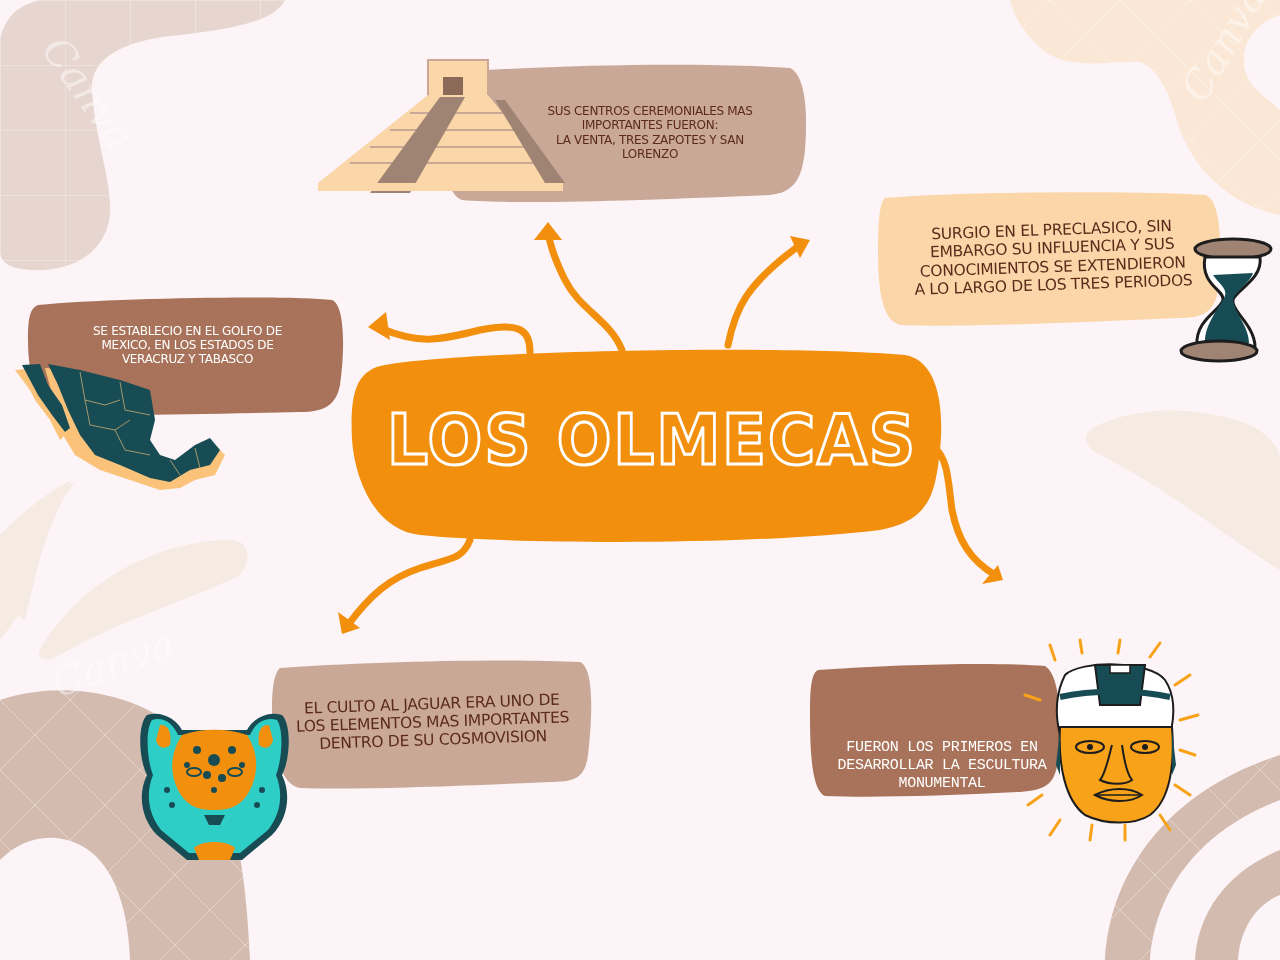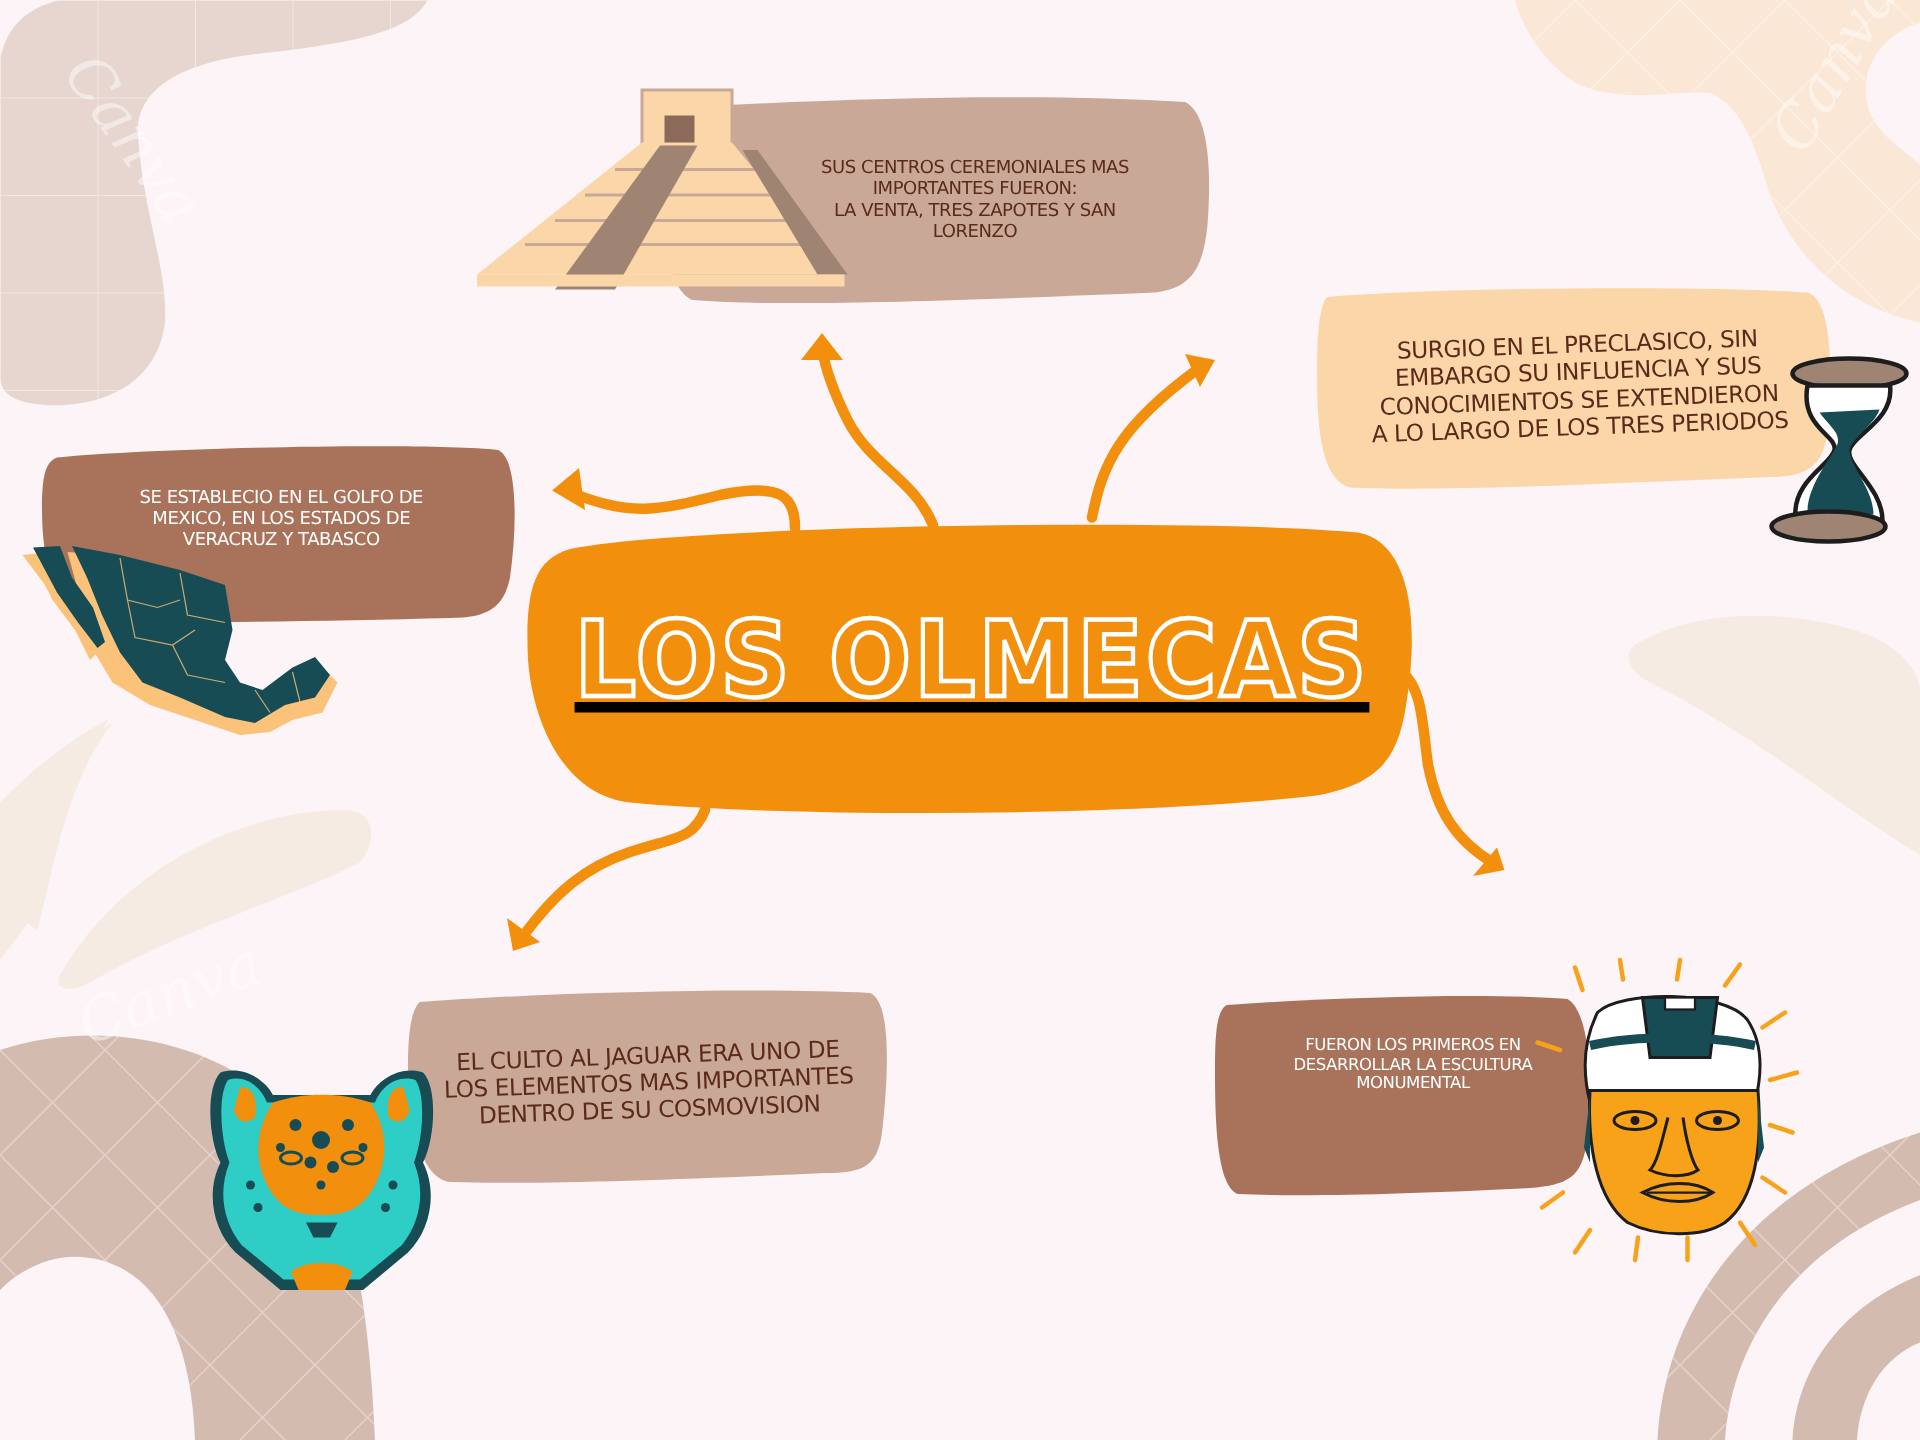--- a/index.html
+++ b/index.html
@@ -3,21 +3,21 @@
   <meta charset="utf-8">
   <style>
     html, body { margin:0; padding:0; }
     body { width:1280px; height:960px; overflow:hidden; background:#fcf4f6; position:relative; font-family:"DejaVu Sans Condensed","DejaVu Sans", sans-serif; }
     .canvas { position:absolute; left:0; top:0; width:1280px; height:960px; }
     svg.layer { position:absolute; left:0; top:0; }
     .box { position:absolute; display:flex; align-items:center; justify-content:center; text-align:center; text-transform:uppercase; line-height:1.18; font-family:"DejaVu Sans","Liberation Sans", sans-serif; letter-spacing:-0.3px; }
     .box span { display:block; white-space:pre-line; }
     .t-dark { color:#5b2a1b; }
     .t-light { color:#ffffff; }
-    .title { position:absolute; left:355px; top:345px; width:585px; height:190px; display:flex; align-items:center; justify-content:center;text-decoration:underline; }
+    .title { position:absolute; left:355px; top:345px; width:585px; height:190px; display:flex; align-items:center; justify-content:flex-end; }
     .title span { font-family:"DejaVu Sans", sans-serif; font-size:70px; font-weight:bold; color:#f28f0c; -webkit-text-stroke:3px #ffffff; letter-spacing:2px; transform:scaleX(0.92); }
     .wm { position:absolute; font-family:"DejaVu Serif", serif; font-style:italic; color:rgba(255,255,255,0.45); pointer-events:none; }
   </style>
 </head>
 <body>
 
 <div class="canvas">
 
   <svg class="layer" width="1280" height="960" viewBox="0 0 1280 960">
     <defs>
@@ -105,21 +105,21 @@
   <div class="box t-light" style="left:45px;top:305px;width:285px;height:80px;font-size:12px;">
     <span>SE ESTABLECIO EN EL GOLFO DE
 MEXICO, EN LOS ESTADOS DE
 VERACRUZ Y TABASCO</span>
   </div>
   <div class="box t-dark" style="left:285px;top:672px;width:295px;height:100px;font-size:15.5px;transform:rotate(-2deg);">
     <span>EL CULTO AL JAGUAR ERA UNO DE
 LOS ELEMENTOS MAS IMPORTANTES
 DENTRO DE SU COSMOVISION</span>
   </div>
-  <div class="box t-light" style="left:822px;top:660px;width:240px;height:100px;font-size:11px;">
+  <div class="box t-light" style="left:822px;top:716px;width:240px;height:100px;font-size:15px;font-family:Liberation Mono, monospace;">
     <span>FUERON LOS PRIMEROS EN
 DESARROLLAR LA ESCULTURA
 MONUMENTAL</span>
   </div>
 
   <svg class="layer" style="left:310px;top:55px;" width="260" height="145" viewBox="0 0 260 145">
     <rect x="118" y="5" width="60" height="42" fill="#fbd6a8" stroke="#c9a897" stroke-width="2"></rect>
     <rect x="133" y="22" width="20" height="22" fill="#8c6a5a"></rect>
     <polygon points="118,40 178,40 250,128 8,128" fill="#fbd6a8"></polygon>
     <g stroke="#c9a897" stroke-width="2">

